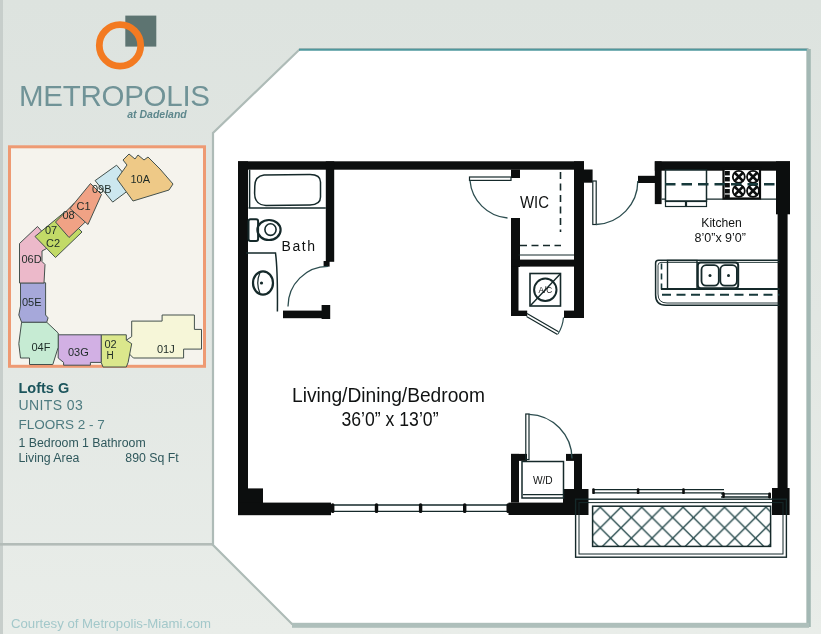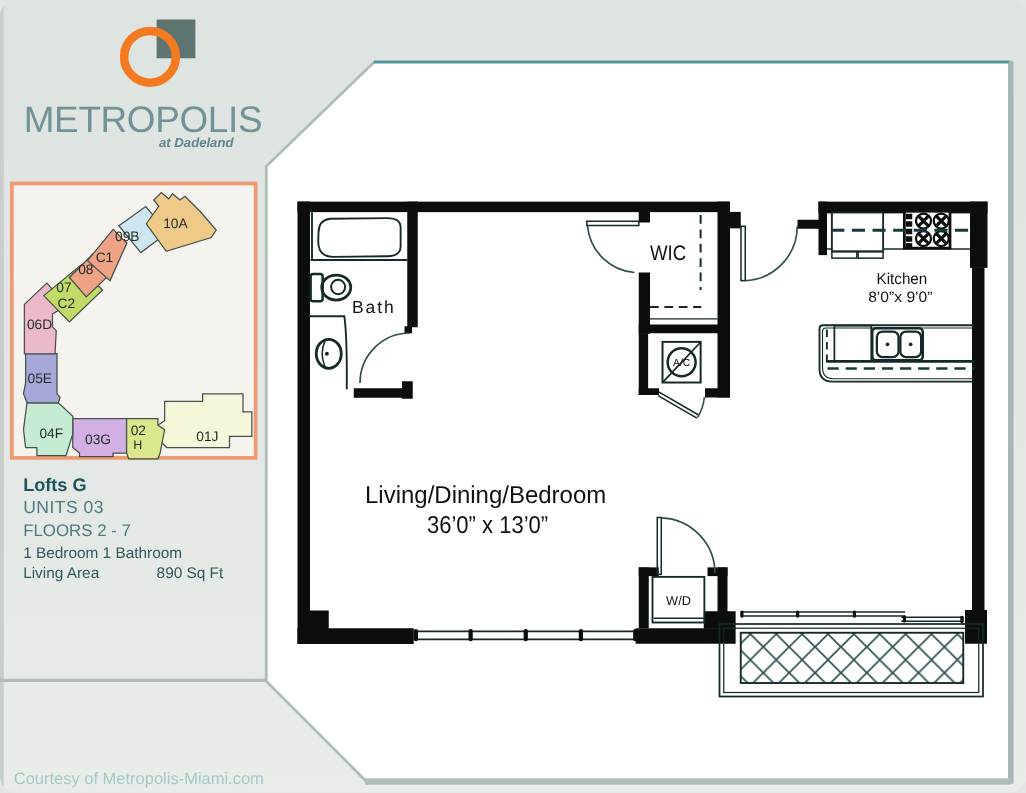--- a/index.html
+++ b/index.html
@@ -1,16 +1,16 @@
 <!DOCTYPE html>
 <html><head>
 <meta charset="utf-8">
 <style>
 html,body{margin:0;padding:0;background:#e1e6e2;}
-#page{position:relative;width:821px;height:634px;overflow:hidden;font-family:"Liberation Sans",sans-serif;border-radius:13px;}
+#page{position:relative;width:821px;height:634px;overflow:hidden;font-family:"Liberation Sans",sans-serif;}
 svg text{font-family:"Liberation Sans",sans-serif;}
 </style>
 </head>
 <body>
 <div id="page">
 <svg width="821" height="634" viewBox="0 0 821 634">
 <defs>
 <linearGradient id="bg" x1="0" y1="0" x2="0" y2="1">
 <stop offset="0" stop-color="#dde3df"></stop>
 <stop offset="0.5" stop-color="#e2e7e3"></stop>

